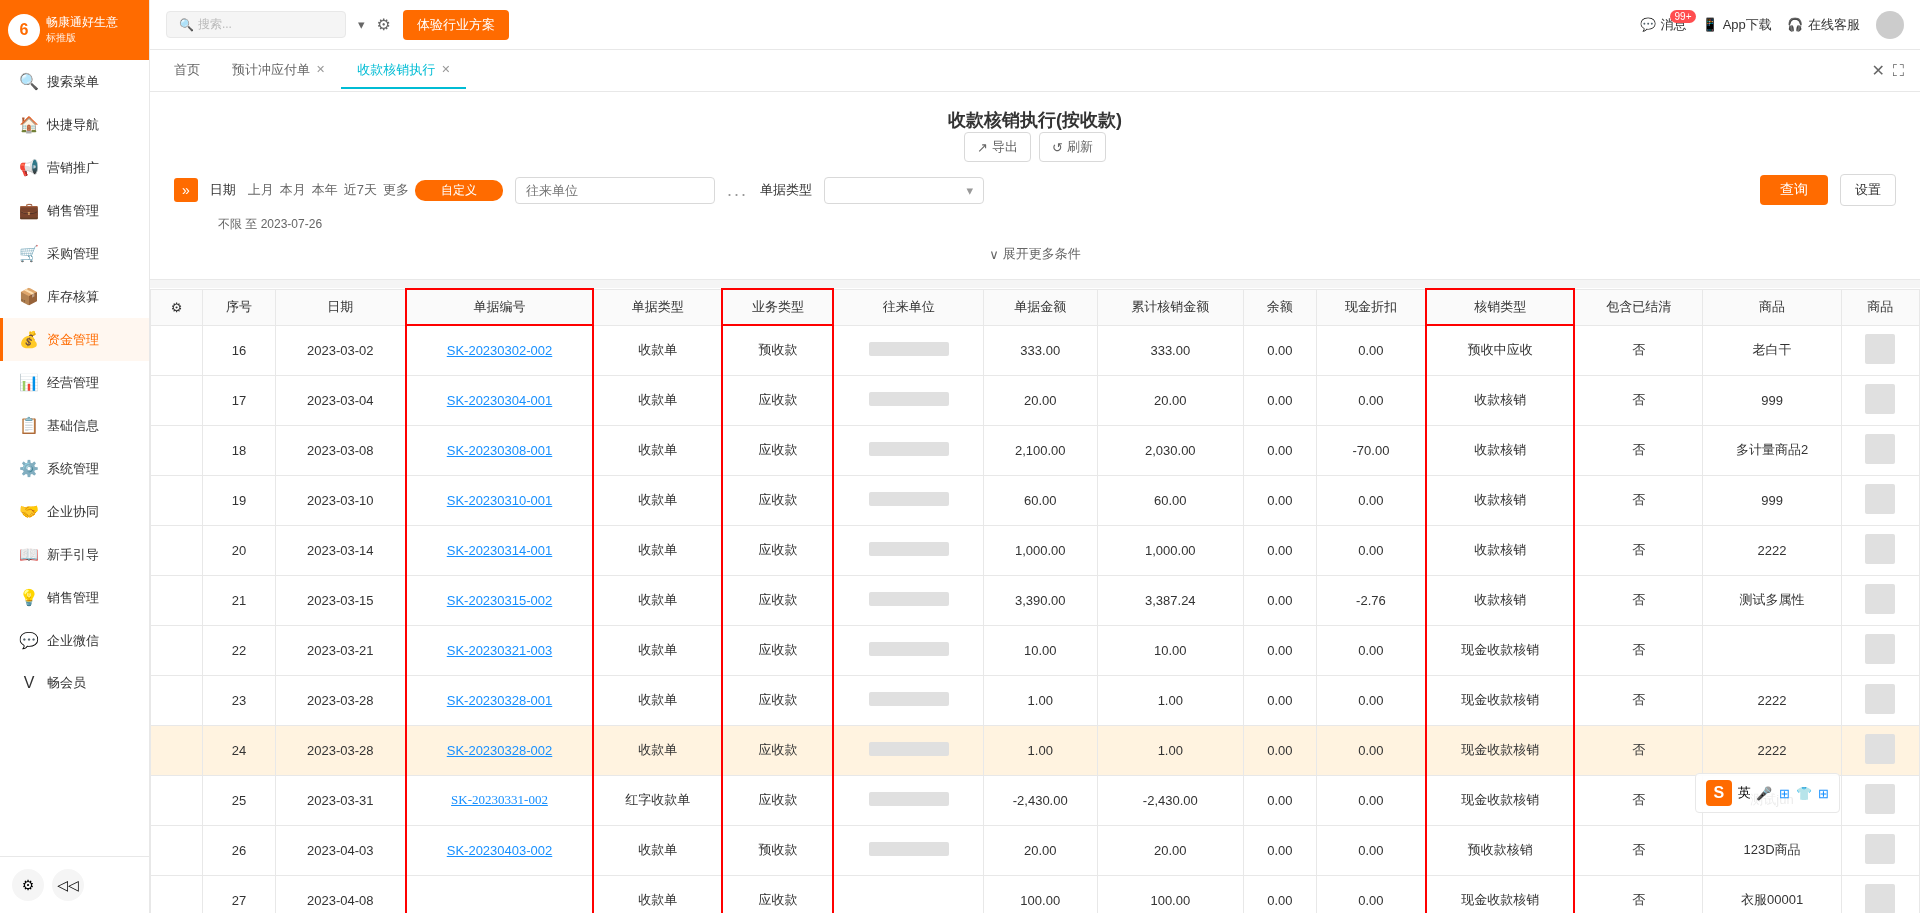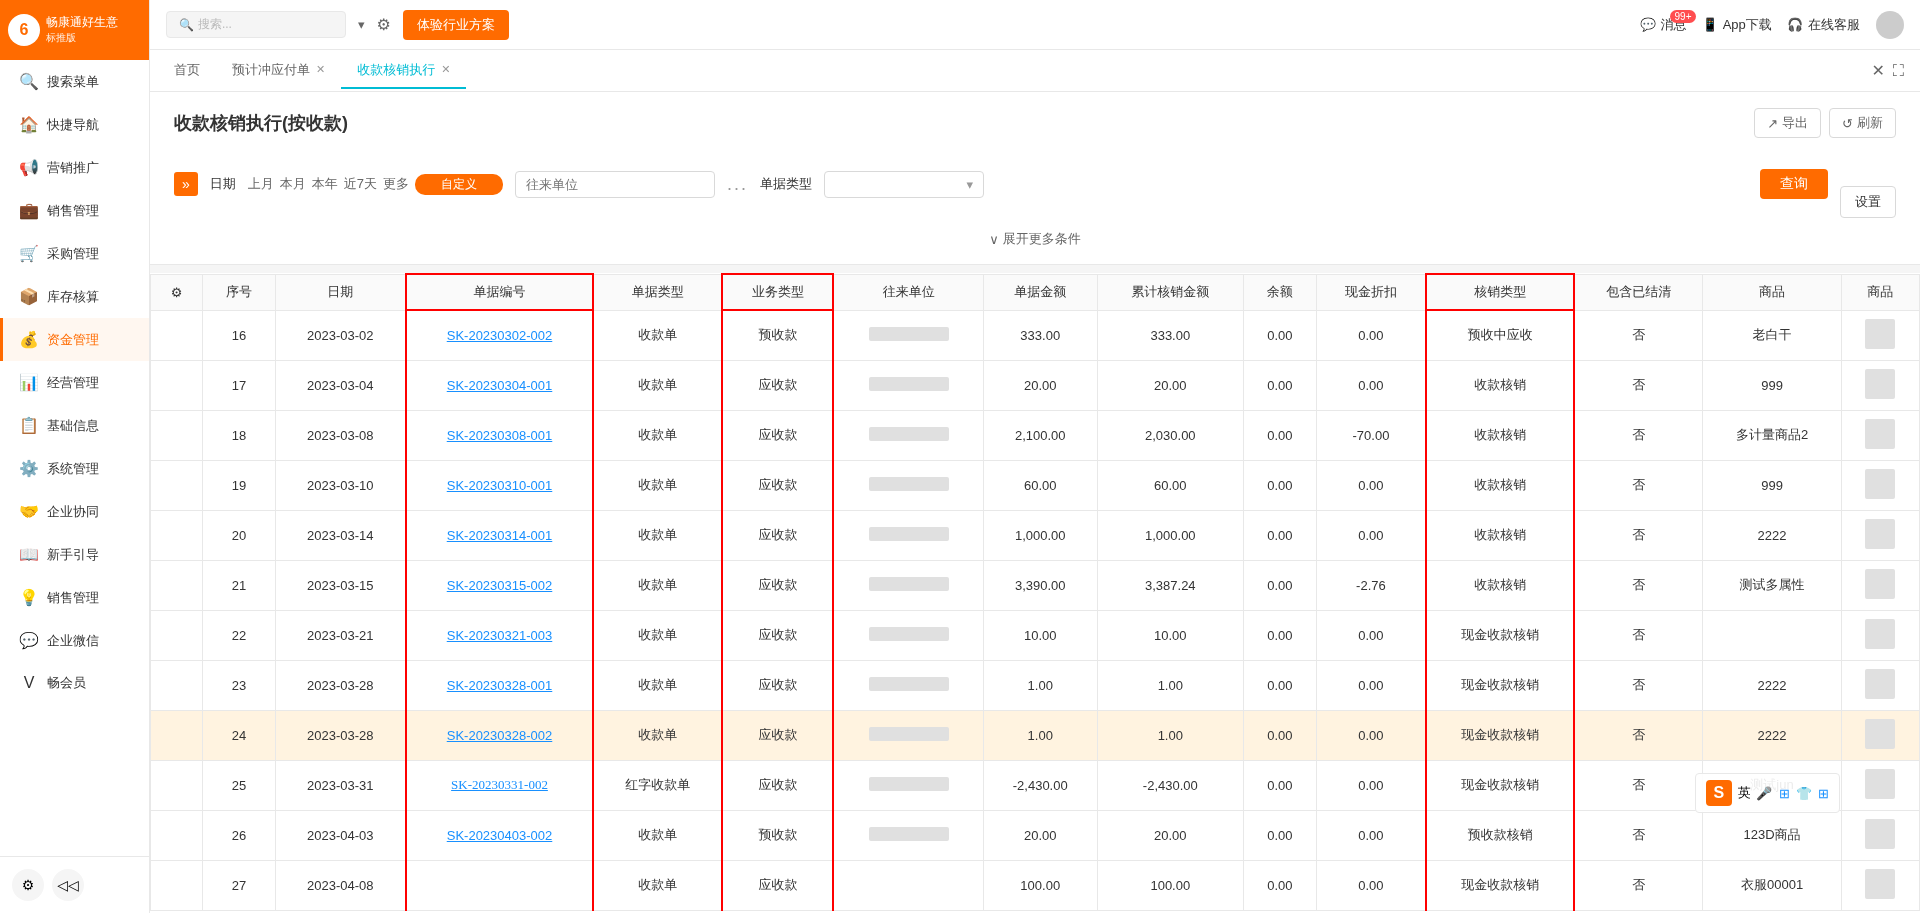--- a/index.html
+++ b/index.html
@@ -167,20 +167,21 @@
     
     .content { flex: 1; overflow: hidden; display: flex; flex-direction: column; background: #f5f5f5; padding: 0; }
 
     
     .page-header {
       background: #fff;
       padding: 16px 24px 0;
       display: flex;
       align-items: center;
       justify-content: space-between;
+      flex-direction: column;
     }
     .page-title { font-size: 18px; font-weight: bold; color: #333; }
     .page-actions { display: flex; gap: 8px; }
     .btn-export {
       display: flex; align-items: center; gap: 4px;
       border: 1px solid #d9d9d9; background: #fff;
       padding: 5px 12px; border-radius: 4px; cursor: pointer; font-size: 13px;
       color: #666;
     }
     .btn-refresh {
@@ -243,21 +244,20 @@
       cursor: pointer;
     }
     .btn-setting {
       border: 1px solid #d9d9d9;
       background: #fff;
       border-radius: 4px;
       padding: 6px 14px;
       font-size: 13px;
       cursor: pointer;
       color: #333;
-      margin-top: 36px;
     }
     .expand-more {
       display: flex;
       align-items: center;
       justify-content: center;
       gap: 4px;
       color: #666;
       font-size: 13px;
       cursor: pointer;
       padding: 4px 0;
@@ -503,20 +503,23 @@
             <span style="color:#333;font-size:13px;white-space:nowrap;">单据类型</span>
             <div class="filter-select">
               <span></span>
               <span>▾</span>
             </div>
           </div>
         </div>
         <button class="btn-query">查询</button>
         <button class="btn-setting">设置</button>
       </div>
+      <div style="display:flex;align-items:center;gap:8px;padding-left:44px;">
+        <span class="filter-date-range">不限 至 2023-07-26</span>
+      </div>
       <div class="expand-more">
         <span>∨</span>
         <span>展开更多条件</span>
       </div>
     </div>
 
     <div class="table-area">
       <table class="data-table">
         <thead>
           <tr>

